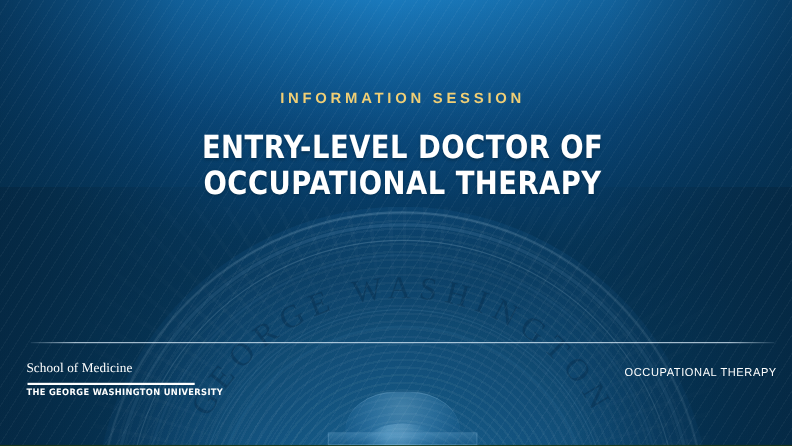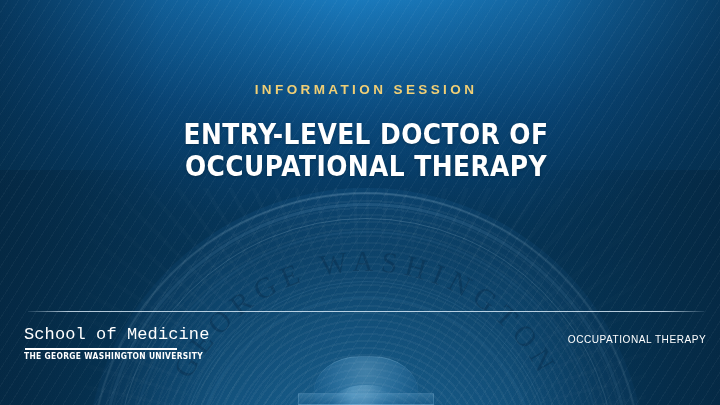--- a/index.html
+++ b/index.html
@@ -220,22 +220,22 @@
 
   
   .logo {
     position: absolute;
     left: 24px;
     top: 325px;
     width: 200px;
   }
   .logo-serif {
     color: #ffffff;
-    font-family: Liberation Mono, monospace;
-    font-size: 17px;
+    font-family: Liberation Serif, serif;
+    font-size: 12px;
     line-height: 19px;
     letter-spacing: 0.1px;
   }
   .logo-serif .l2 { display: block; }
   .logo-rule {
     width: 152px;
     height: 1.5px;
     background: #ffffff;
     margin: 4px 0 2.5px 1px;
   }

